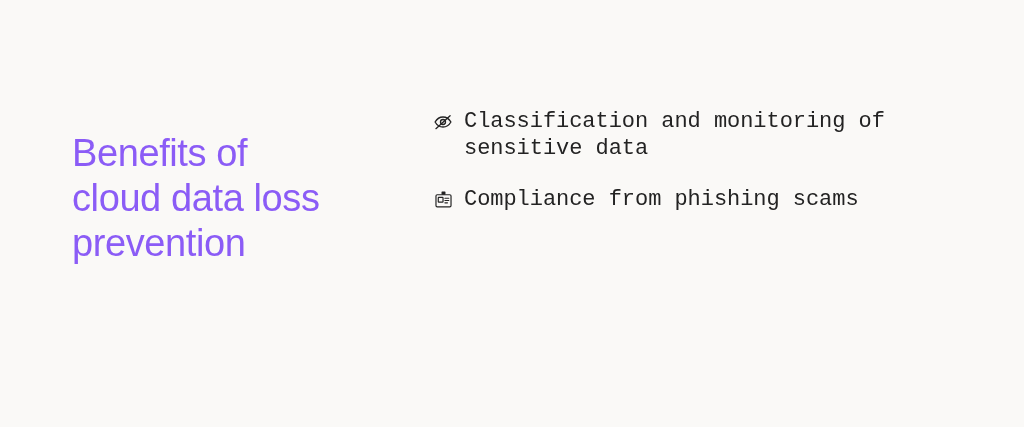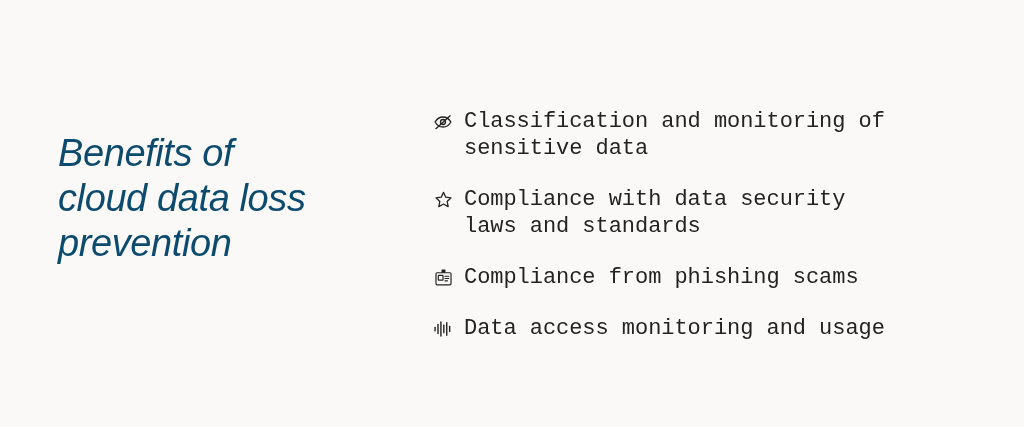--- a/index.html
+++ b/index.html
@@ -18,30 +18,29 @@
   .slide {
     position: relative;
     width: 1024px;
     height: 427px;
     box-sizing: border-box;
   }
 
   
   .heading {
     position: absolute;
-    left: 58px;
+    left: 72px;
     top: 106px;
     width: 330px;
     font-size: 38px;
     line-height: 45px;
     font-weight: 400;
     letter-spacing: -0.4px;
-    color: #0c4a6e;
+    color: #8b5cf6;
     white-space: pre-line;
-    font-style: italic;
   }
 
   
   .benefits-list {
     position: absolute;
     left: 432px;
     top: 108px;
     width: 470px;
     margin: 0;
     padding: 0;
@@ -96,51 +95,30 @@
       <span class="benefit-icon">
         <svg width="20" height="20" viewBox="0 0 24 24" fill="none" stroke="currentColor" stroke-width="1.6" stroke-linecap="round" stroke-linejoin="round">
           <path d="M2.5 12S6 6 12 6s9.5 6 9.5 6-3.5 6-9.5 6-9.5-6-9.5-6z"></path>
           <circle cx="12" cy="12" r="3"></circle>
           <line x1="3.5" y1="20" x2="20.5" y2="4.5"></line>
         </svg>
       </span>
       <span class="benefit-text">Classification and monitoring of sensitive data</span>
     </li>
 
-    <li class="benefit-item">
-      <span class="benefit-icon">
-        <svg width="19" height="19" viewBox="0 0 24 24" fill="none" stroke="currentColor" stroke-width="1.6" stroke-linecap="round" stroke-linejoin="round">
-          <polygon points="12,3 14.85,9.1 21.5,9.9 16.6,14.45 17.9,21 12,17.75 6.1,21 7.4,14.45 2.5,9.9 9.15,9.1"></polygon>
-        </svg>
-      </span>
-      <span class="benefit-text">Compliance with data security laws and standards</span>
-    </li>
 
     <li class="benefit-item">
       <span class="benefit-icon">
         <svg width="19" height="19" viewBox="0 0 24 24" fill="none" stroke="currentColor" stroke-width="1.5" stroke-linecap="round" stroke-linejoin="round">
           <rect x="9.5" y="1.8" width="5" height="4.2" rx="0.8" fill="currentColor" stroke="none"></rect>
           <rect x="2.5" y="6" width="19" height="15.2" rx="1.6"></rect>
           <rect x="5.4" y="9.4" width="6" height="6" rx="0.7"></rect>
           <line x1="13.8" y1="10.4" x2="18.6" y2="10.4"></line>
           <line x1="13.8" y1="13.3" x2="18.6" y2="13.3"></line>
           <line x1="13.8" y1="16.2" x2="17" y2="16.2"></line>
         </svg>
       </span>
       <span class="benefit-text">Compliance from phishing scams</span>
     </li>
 
-    <li class="benefit-item">
-      <span class="benefit-icon">
-        <svg width="20" height="20" viewBox="0 0 24 24" fill="none" stroke="currentColor" stroke-width="1.7" stroke-linecap="round">
-          <line x1="2.5" y1="10" x2="2.5" y2="14"></line>
-          <line x1="6" y1="6.5" x2="6" y2="17.5"></line>
-          <line x1="9.5" y1="3.5" x2="9.5" y2="20.5"></line>
-          <line x1="13" y1="7.5" x2="13" y2="16.5"></line>
-          <line x1="16.5" y1="4.5" x2="16.5" y2="19.5"></line>
-          <line x1="20" y1="9" x2="20" y2="15"></line>
-        </svg>
-      </span>
-      <span class="benefit-text">Data access monitoring and usage</span>
-    </li>
 
   </ul>
 </div>
 
 </body></html>

